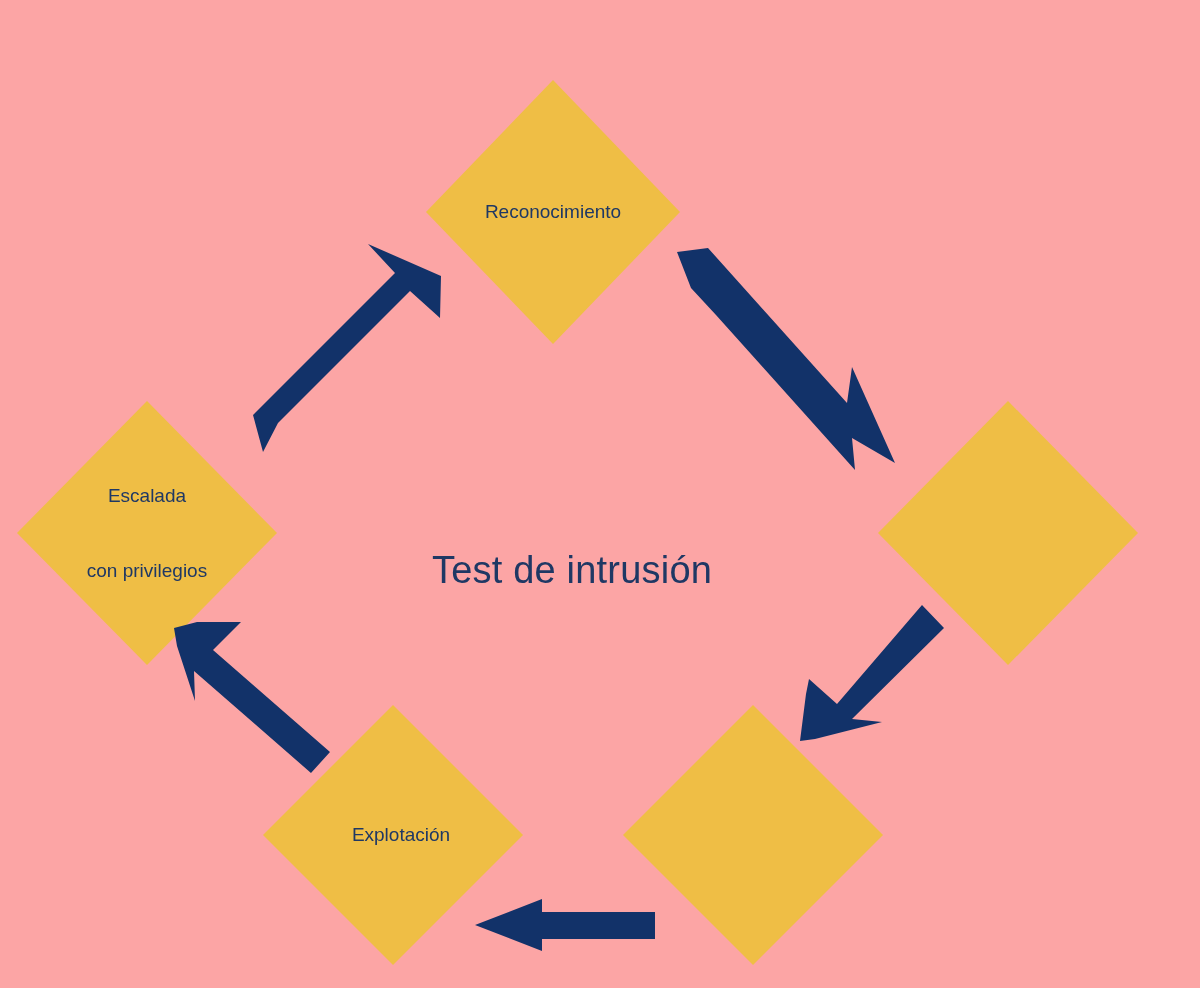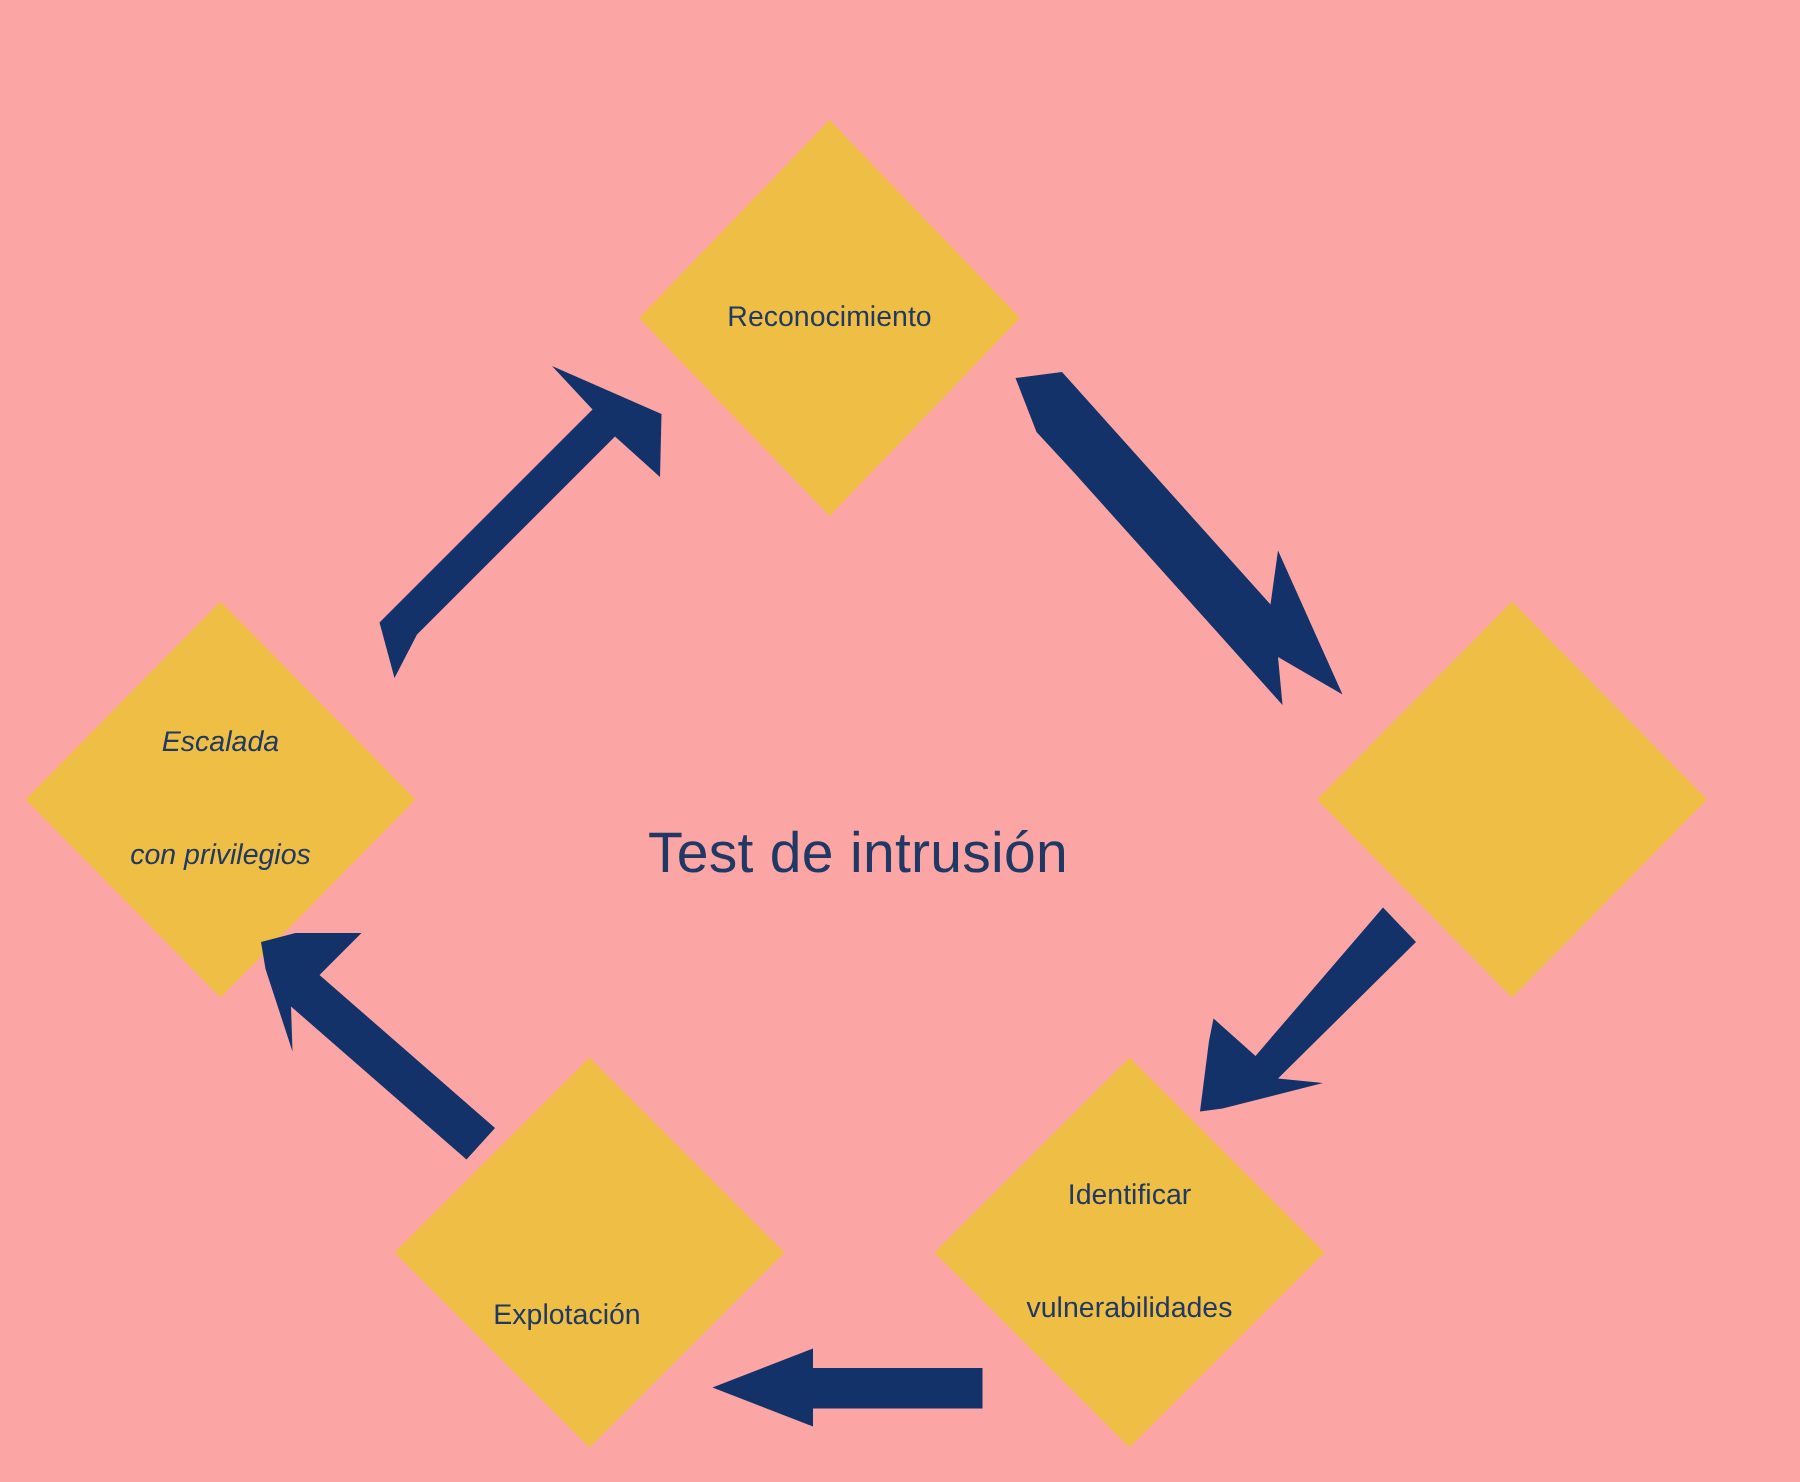--- a/index.html
+++ b/index.html
@@ -71,27 +71,23 @@
       <polygon points="475,925 542,899 542,912 655,912 655,939 542,939 542,951" fill="#123269"></polygon>
 
       <polygon fill="#123269" points="197,622 241,622 213,650 330,752 311,773 194,671 195,701 177,646 174,628"></polygon>
 
     </g>
   </svg>
 
   <div class="node-label" style="left:553px; top:212px;">Reconocimiento</div>
 
 
-  <div class="node-label" style="left:753px; top:835px;">
-    <div>Identificar</div>
-    <div>vulnerabilidades</div>
-  </div>
 
-  <div class="node-label" style="left:378px; top:835px;margin-top:42px;">Explotación</div>
+  <div class="node-label" style="left:401px; top:835px;">Explotación</div>
 
-  <div class="node-label" style="left:147px; top:533px;font-style:italic;">
+  <div class="node-label" style="left:147px; top:533px;">
     <div>Escalada</div>
     <div>con privilegios</div>
   </div>
 
   <div class="center-title" style="left:572px; top:570px;">Test de intrusión</div>
 
 </div>
 
 </body></html>

